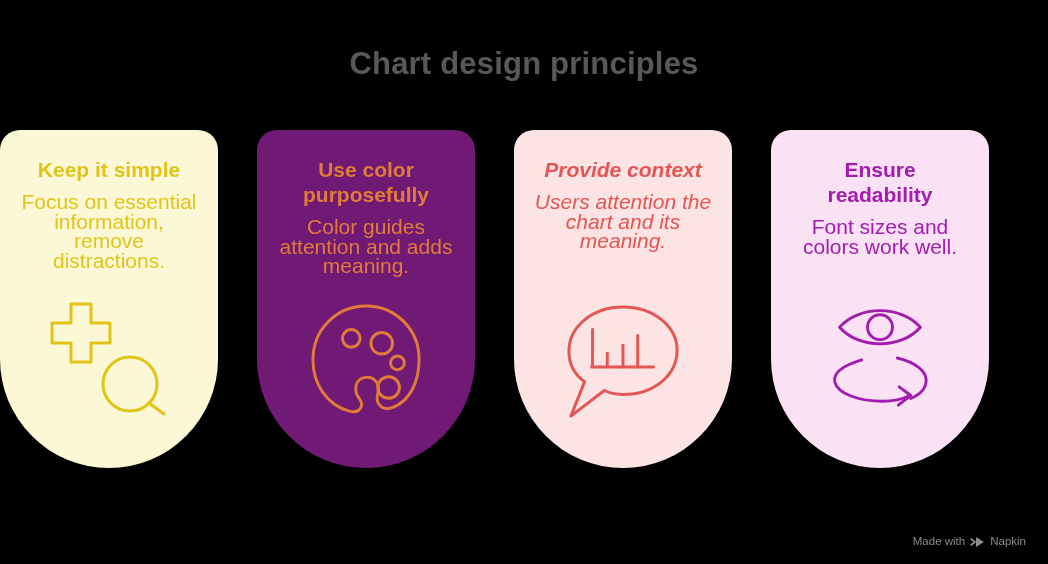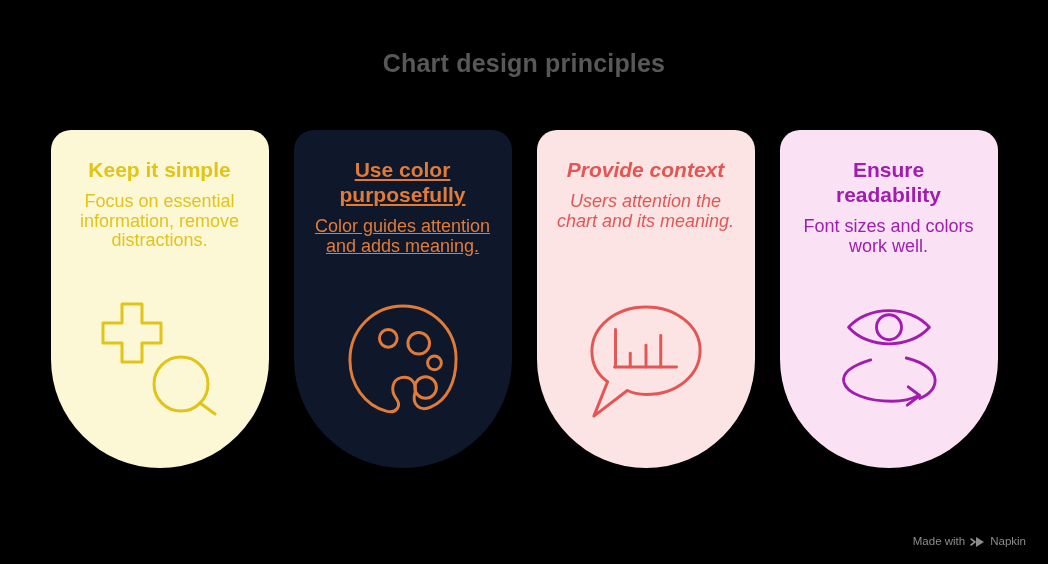--- a/index.html
+++ b/index.html
@@ -10,52 +10,51 @@
     overflow: hidden;
     background: var(--bg, #000);
     font-family: "Liberation Sans", sans-serif;
   }
   .title {
     position: absolute;
     top: 50px; left: 0;
     width: 100%;
     margin: 0;
     text-align: center;
-    font-size: 25px;
+    font-size: 31px;
     line-height: 27px;
     font-weight: 700;
     letter-spacing: 0.2px;
     color: var(--title, #58585A);
   }
   .cards-row {
     position: absolute;
     top: 130px; left: 0;
     width: 100%;
     display: flex;
-    justify-content: center;
-    gap: 25px;
+    gap: 39px;
   }
   .card {
     position: relative;
     width: 218px;
     height: 338px;
     box-sizing: border-box;
     padding: 27px 18px 0;
     border-radius: 20px 20px 109px 109px;
     text-align: center;
   }
   .card h2 {
     margin: 0;
     font-size: 21px;
     line-height: 25px;
     font-weight: 700;
   }
   .card p {
     margin: 10px 0 0;
-    font-size: 18px;
+    font-size: 21px;
     line-height: 19.5px;
     font-weight: 400;
   }
   .icon-wrap {
     position: absolute;
     top: 172px; left: 0; right: 0;
     display: flex;
     justify-content: center;
   }
   .icon-wrap svg {
@@ -92,21 +91,21 @@
       <p>Focus on essential information, remove distractions.</p>
       <div class="icon-wrap">
         <svg width="118" height="114" viewBox="0 0 118 114">
           <path d="M21 2 H41 V21 H60 V41 H41 V60 H21 V41 H2 V21 H21 Z"></path>
           <circle cx="80" cy="82" r="27"></circle>
           <line x1="99" y1="101" x2="114" y2="112"></line>
         </svg>
       </div>
     </article>
 
-    <article class="card" style="background: #0f172a; color: rgb(224, 123, 56); text-decoration: underline;">
+    <article class="card" style="background: #701a75; color: rgb(224, 123, 56);">
       <h2>Use color purposefully</h2>
       <p>Color guides attention and adds meaning.</p>
       <div class="icon-wrap">
         <svg width="114" height="114" viewBox="0 0 116 116">
           <path d="M58 4 C28 4 4 28 4 59 C4 84 19 105 41 111 C51 114 57 106 51 98 C45 90 47 79 56 77 C66 75 73 83 70 93 C67 104 75 112 86 107 C103 100 112 81 112 58 C112 28 88 4 58 4 Z"></path>
           <circle cx="43" cy="37" r="9"></circle>
           <circle cx="74" cy="42" r="11"></circle>
           <circle cx="90" cy="62" r="7"></circle>
           <circle cx="81" cy="87" r="11"></circle>
         </svg>

